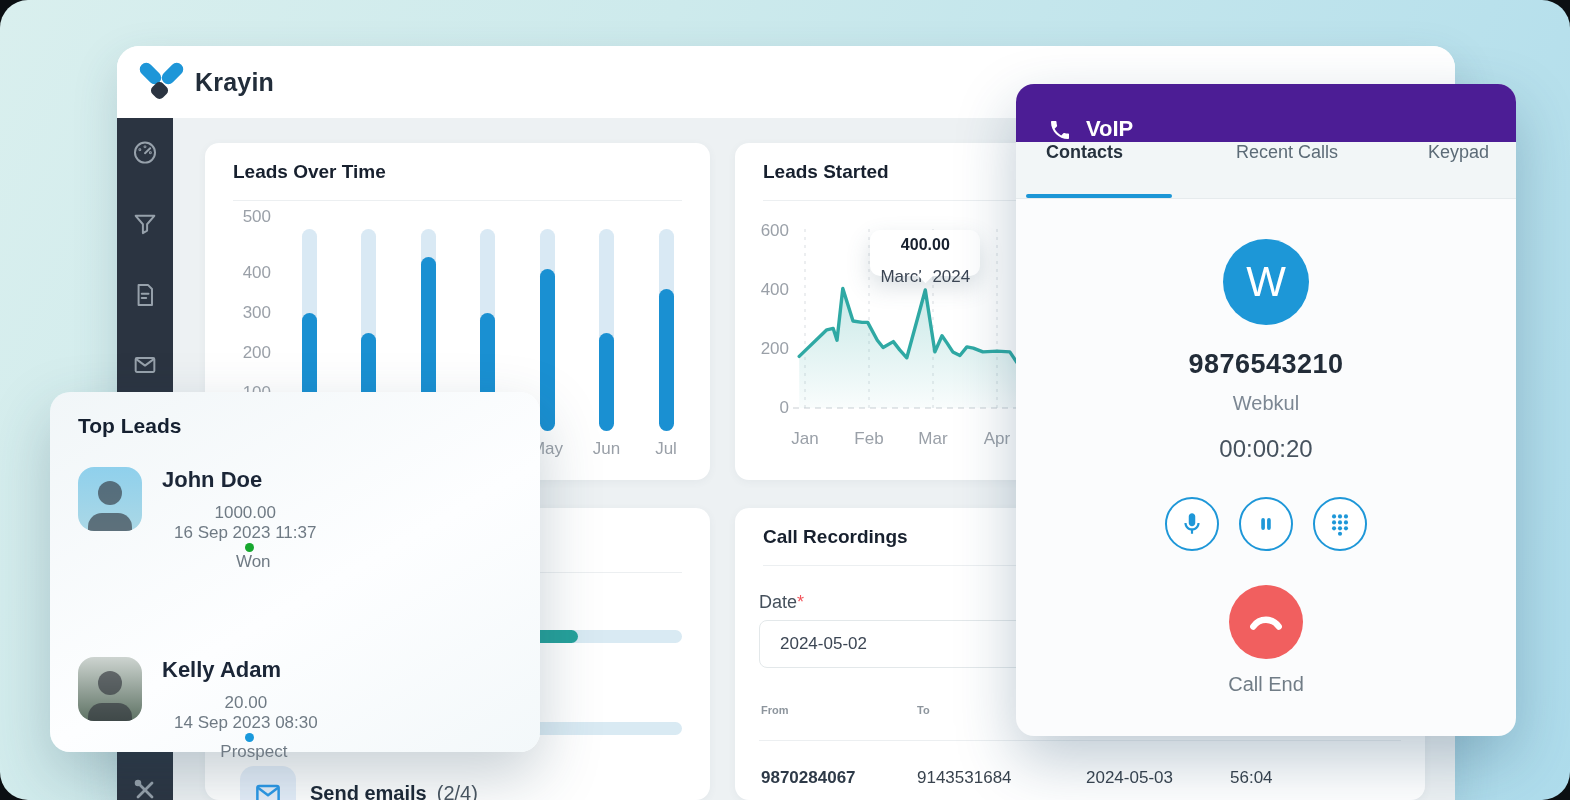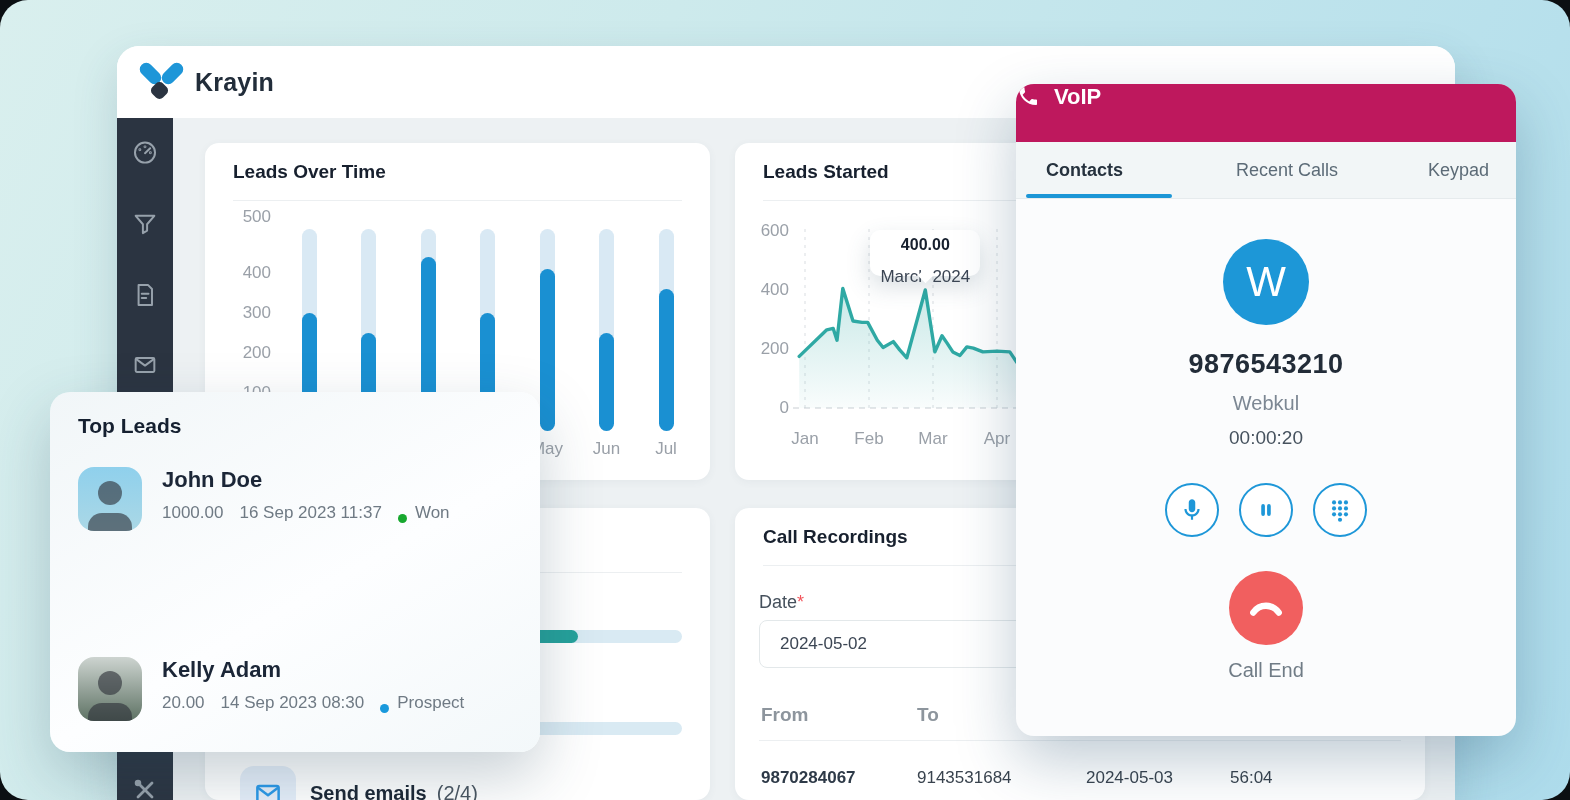--- a/index.html
+++ b/index.html
@@ -56,62 +56,62 @@
   .act-label { position:absolute; left:105px; font-size:20px; font-weight:600; color:#1c2735; }
   .act-count { font-weight:400; color:#4a5560; margin-left:10px; }
 
   
   #cr-card { left:562px; top:390px; width:690px; height:292px; }
   .field-label { position:absolute; left:24px; top:84px; font-size:18px; color:#45505c; }
   .req { color:#f2545b; }
   .date-input { position:absolute; left:24px; top:112px; width:642px; height:48px; border:1px solid #e3e8ea;
                 border-radius:8px; background:#fff; font-size:17px; color:#3c4654; padding-left:20px;
                 font-family:"Liberation Sans",sans-serif; }
-  .cr-head { position:absolute; top:196px; font-size:19px; font-weight:700; color:#8d959d; }
+  .cr-head { position:absolute; top:196px; font-size:11px; font-weight:700; color:#8d959d; }
   .cr-line { position:absolute; left:24px; right:24px; top:232px; height:1px; background:#eceff1; }
   .cr-cell { position:absolute; top:260px; font-size:17px; color:#39434e; }
 
   
   .topleads { position:absolute; left:50px; top:392px; width:490px; height:360px; border-radius:20px;
               background:linear-gradient(150deg,#f1f6f8 0%,#fdfeff 55%,#f3f8fa 100%);
               box-shadow:0 24px 60px rgba(40,70,90,.25); }
   .tl-title { position:absolute; left:28px; top:22px; font-size:21px; font-weight:700; color:#152030; }
   .lead-item { position:absolute; left:28px; right:20px; height:64px; cursor:pointer; }
   .avatar { position:absolute; left:0; top:0; width:64px; height:64px; border-radius:16px; overflow:hidden; }
   .avatar::before { content:""; position:absolute; left:50%; top:14px; width:24px; height:24px; margin-left:-12px;
                     border-radius:50%; background:rgba(45,49,56,.62); }
   .avatar::after  { content:""; position:absolute; left:50%; bottom:-10px; width:44px; height:28px; margin-left:-22px;
                     border-radius:14px 14px 0 0; background:rgba(45,49,56,.62); }
   .av-0 { background:linear-gradient(180deg,#8fd0ec,#abd8e6); }
   .av-1 { background:linear-gradient(135deg,#e09a55,#a8653e); }
   .av-2 { background:linear-gradient(180deg,#cdd4d0,#5e7264); }
   .lead-name { position:absolute; left:84px; top:0; font-size:22px; font-weight:600; color:#1b2637; }
-  .lead-sub  { position:absolute; left:84px; top:36px; font-size:17px; color:#6f7a84; display:flex; align-items:flex-end; }
+  .lead-sub  { position:absolute; left:96px; top:36px; font-size:17px; color:#6f7a84; display:flex; align-items:center;flex-direction:column; }
   .lead-amount { margin-right:16px; }
   .lead-date { margin-right:16px; }
   .dot { width:9px; height:9px; border-radius:50%; display:inline-block; margin-right:8px; }
 
   
   .voip { position:absolute; left:1016px; top:84px; width:500px; height:652px; border-radius:18px;
           background:#fbfcfd; box-shadow:0 24px 60px rgba(25,70,100,.28); overflow:hidden; }
-  .voip-header { position:absolute; left:0; top:0; right:0; height:58px; background:#be185d;
-                 display:flex; align-items:flex-start; }
+  .voip-header { position:absolute; left:0; top:0; right:0; height:58px; background:#4c1d95;
+                 display:flex; align-items:flex-end; padding-left:32px; }
   .voip-header svg { width:24px; height:24px; fill:#fff; }
   .voip-title { color:#fff; font-size:22px; font-weight:700; margin-left:14px; }
   .voip-tabs { position:absolute; left:0; top:58px; right:0; height:57px; background:#f2f6f7;
-               border-bottom:1px solid #e6ebed; display:flex; align-items:center; }
+               border-bottom:1px solid #e6ebed; display:flex; align-items:flex-start; }
   .vtab { font-size:18px; color:#5c6b77; cursor:pointer; }
   .vtab.active { color:#26323e; font-weight:700; }
   .vtab-underline { position:absolute; left:10px; bottom:0; width:146px; height:4px; background:#1c96d6; border-radius:2px; }
   .voip-body { position:absolute; left:0; top:115px; right:0; bottom:0; text-align:center; }
   .voip-avatar { width:86px; height:86px; border-radius:50%; background:#1d97d7; color:#fff; font-size:42px;
                  display:flex; align-items:center; justify-content:center; margin:40px auto 0; }
   .voip-number { margin-top:24px; font-size:27px; font-weight:700; color:#222c38; letter-spacing:.5px; }
   .voip-name { margin-top:12px; font-size:20px; color:#7c8793; }
-  .voip-timer { margin-top:12px; font-size:19px; color:#46525e; }
+  .voip-timer { margin-top:20px; font-size:24px; color:#46525e; }
   .voip-controls { margin-top:34px; display:flex; justify-content:center; gap:20px; }
   .ctl-btn { width:54px; height:54px; border-radius:50%; border:2px solid #1e97d8; background:#fff;
              display:flex; align-items:center; justify-content:center; cursor:pointer; }
   .ctl-btn svg { width:26px; height:26px; fill:#1e97d8; }
   .end-btn { width:74px; height:74px; border-radius:50%; background:#f15f5f; border:none; margin-top:34px;
              display:inline-flex; align-items:center; justify-content:center; cursor:pointer; }
   .end-label { margin-top:14px; font-size:20px; color:#707c86; }
 </style>
 </head>
 <body>

